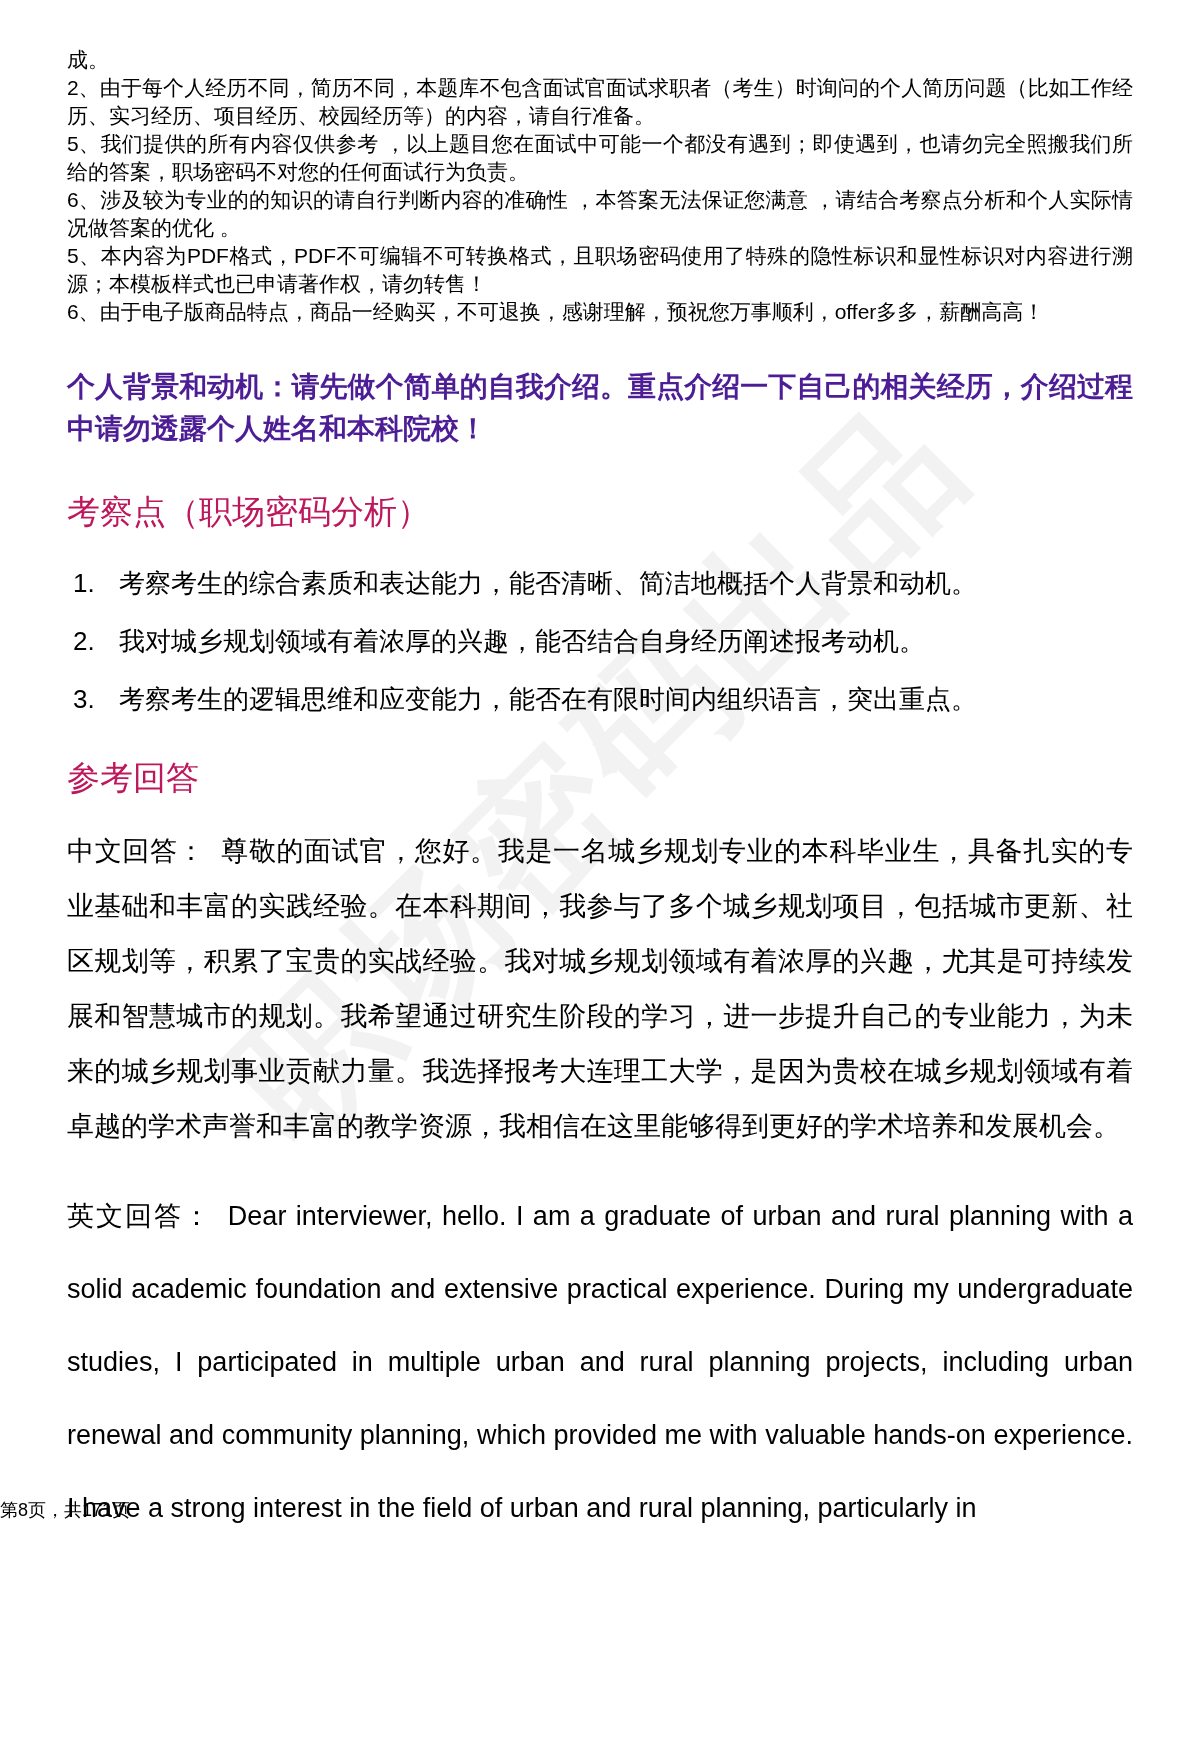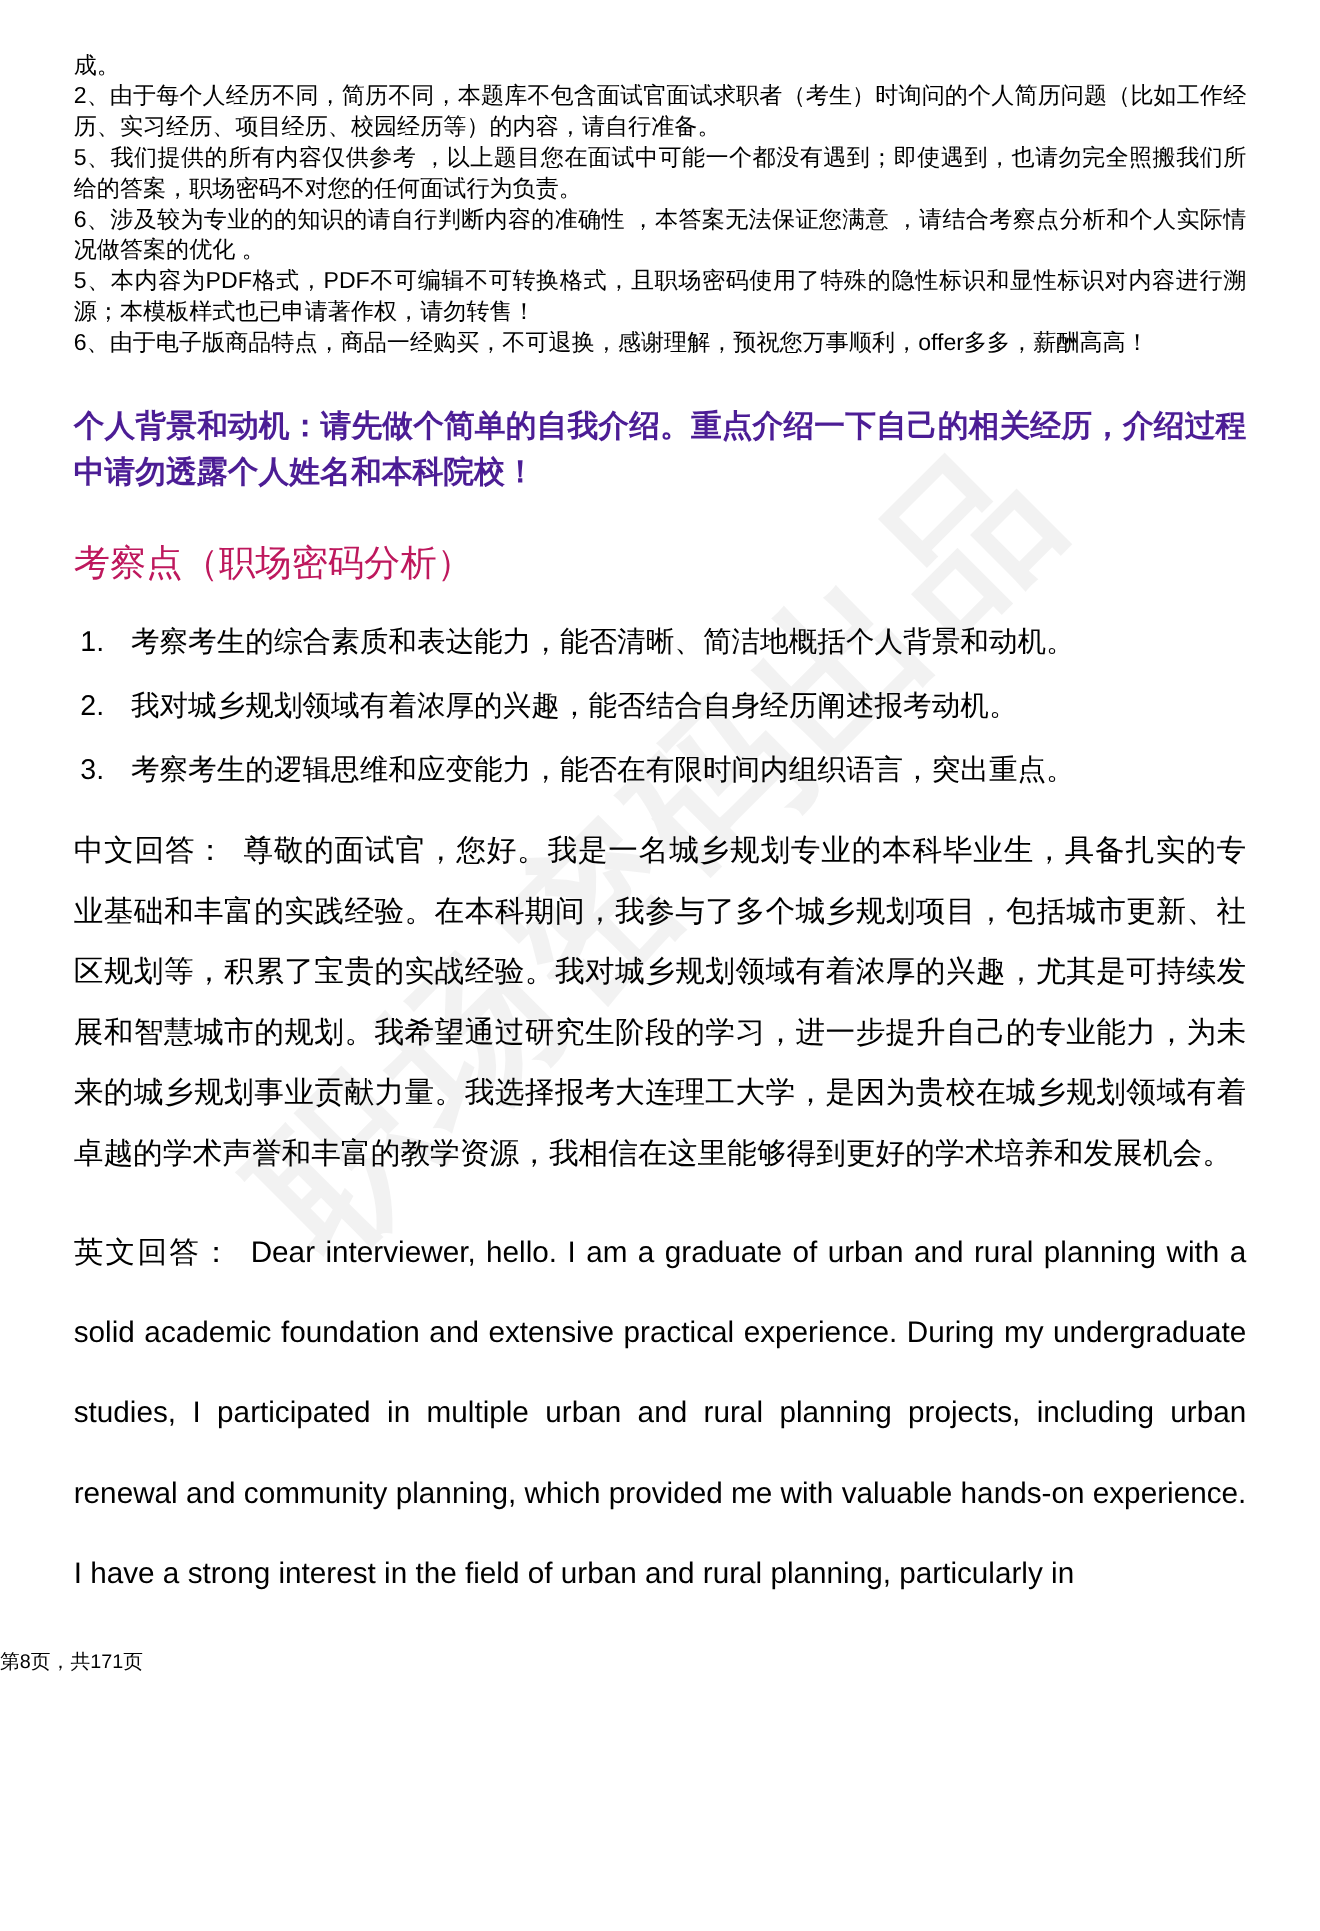--- a/index.html
+++ b/index.html
@@ -127,20 +127,21 @@
       <li class="point">
         <span class="num">2.</span>
         <span class="txt">我对城乡规划领域有着浓厚的兴趣，能否结合自身经历阐述报考动机。</span>
       </li>
       <li class="point">
         <span class="num">3.</span>
         <span class="txt">考察考生的逻辑思维和应变能力，能否在有限时间内组织语言，突出重点。</span>
       </li>
     </ul>
 
+    <p class="section-title">参考回答</p>
 
     <p class="answer chinese">
       <span class="answer-label">中文回答：</span><span>尊敬的面试官，您好。我是一名城乡规划专业的本科毕业生，具备扎实的专业基础和丰富的实践经验。在本科期间，我参与了多个城乡规划项目，包括城市更新、社区规划等，积累了宝贵的实战经验。我对城乡规划领域有着浓厚的兴趣，尤其是可持续发展和智慧城市的规划。我希望通过研究生阶段的学习，进一步提升自己的专业能力，为未来的城乡规划事业贡献力量。我选择报考大连理工大学，是因为贵校在城乡规划领域有着卓越的学术声誉和丰富的教学资源，我相信在这里能够得到更好的学术培养和发展机会。</span>
     </p>
 
     <p class="answer english">
       <span class="answer-label">英文回答：</span><span>Dear interviewer, hello. I am a graduate of urban and rural planning with a solid academic foundation and extensive practical experience. During my undergraduate studies, I participated in multiple urban and rural planning projects, including urban renewal and community planning, which provided me with valuable hands-on experience. I have a strong interest in the field of urban and rural planning, particularly in</span>
     </p>
 
   </div>

